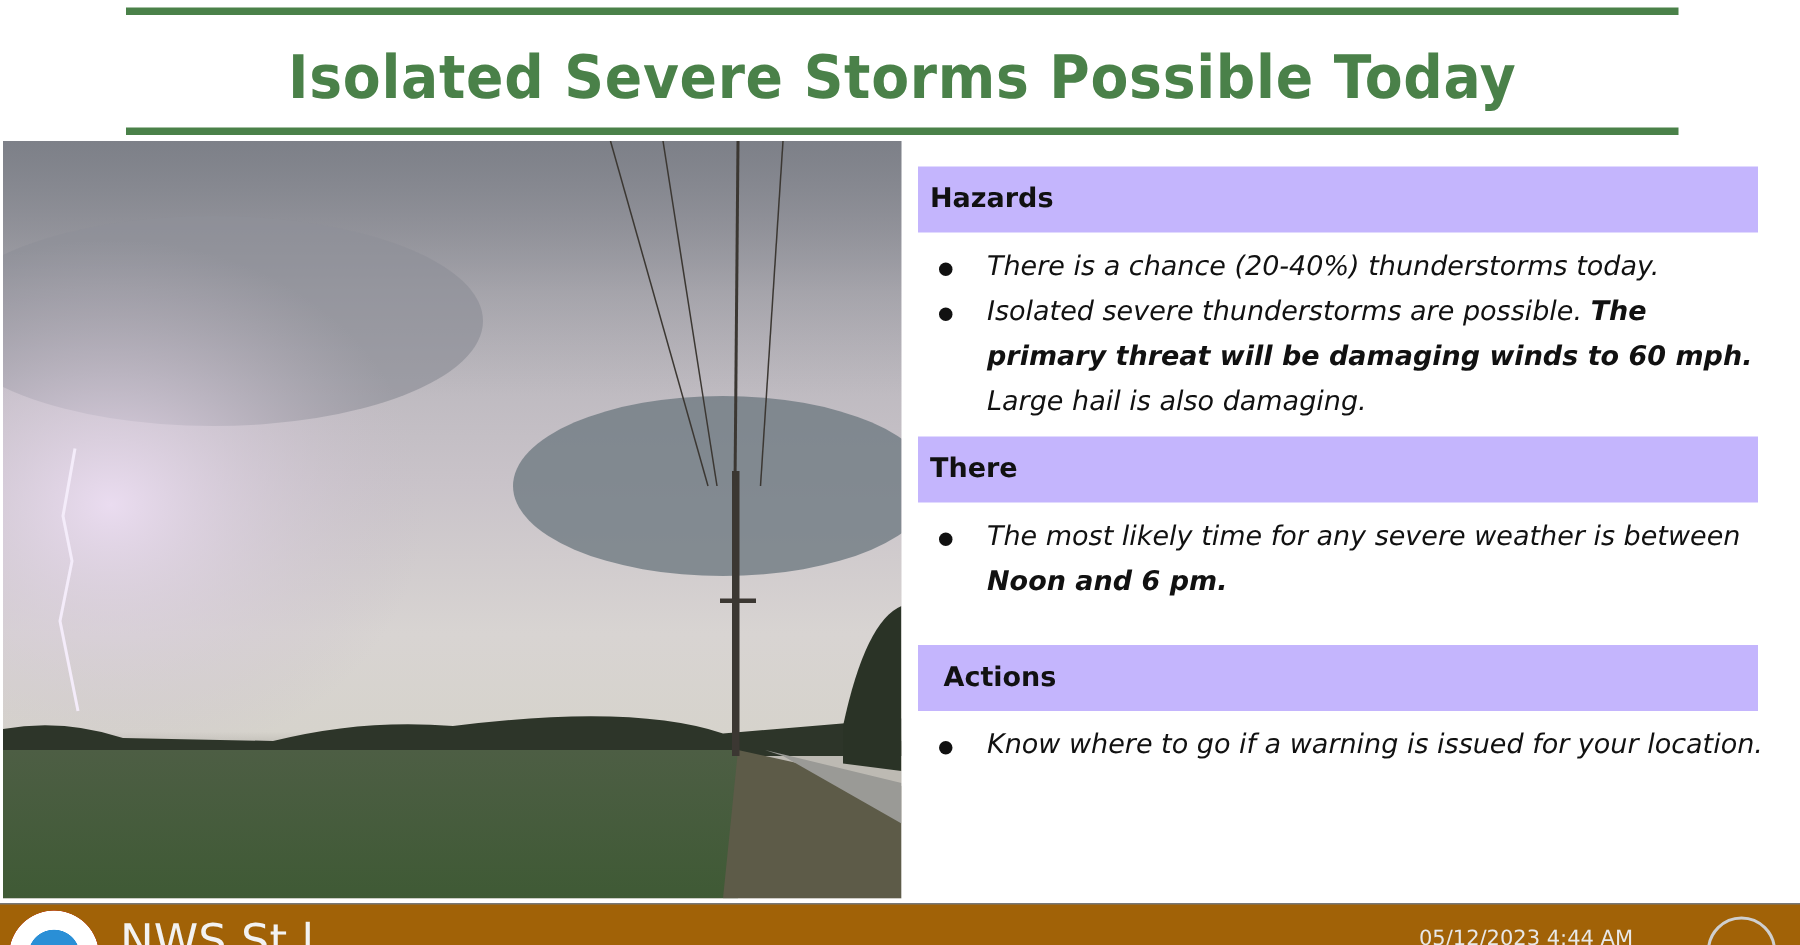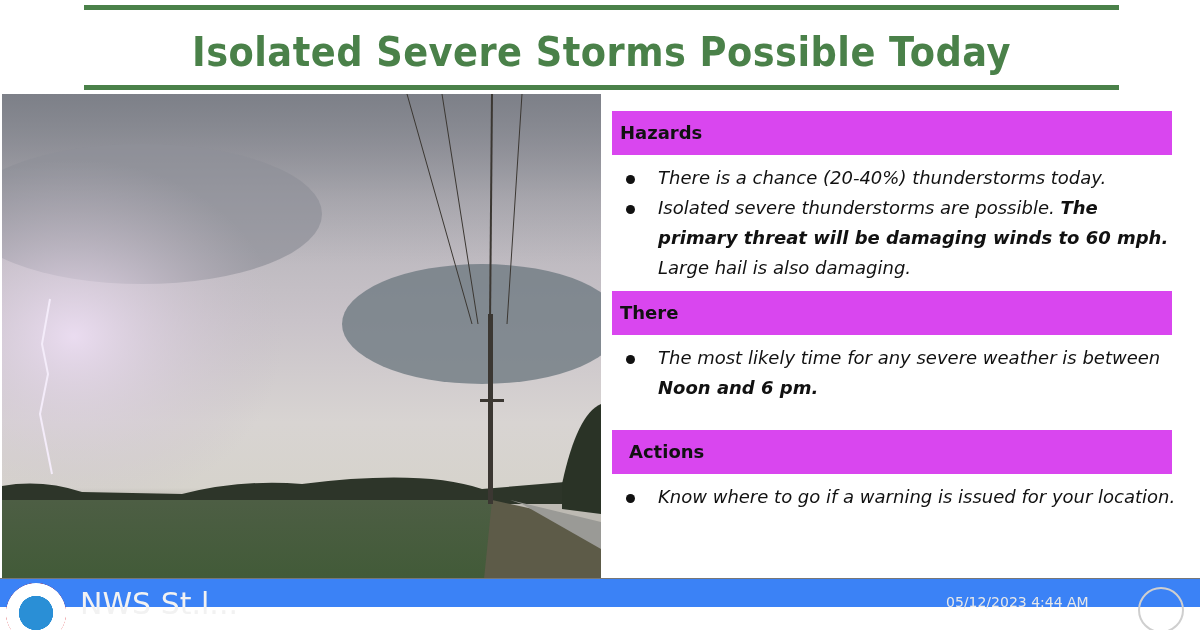--- a/index.html
+++ b/index.html
@@ -18,33 +18,33 @@
     letter-spacing: 0.5px;
     transform: scaleX(0.92); transform-origin: center;
   }
   .photo {
     position: absolute; left: 2px; top: 94px; width: 599px; height: 505px; overflow: hidden;
     background: linear-gradient(180deg, #8a8d95 0%, #b4b2b8 20%, #c9c3c9 45%, #d8d4d2 65%, #d6d3cc 78%, #bdbab3 80%);
   }
   .photo svg { position: absolute; left: 0; top: 0; }
   .section-head {
     position: absolute; left: 612px; width: 560px; height: 44px;
-    background: #d946ef; color: #111; font-weight: bold; font-size: 18px;
+    background: #c4b5fd; color: #111; font-weight: bold; font-size: 18px;
     line-height: 44px; padding-left: 8px; box-sizing: border-box;
   }
   .bullets { position: absolute; left: 622px; width: 560px; margin: 0; padding: 0; list-style: none; font-style: italic; }
   .bullets li {
     position: relative; padding-left: 36px; font-size: 18px; line-height: 30px; color: #111;
   }
   .bullets li .dot {
     position: absolute; left: 4px; top: 12px; width: 9px; height: 9px; border-radius: 50%; background: #111;
   }
   .bullets b { font-weight: bold; }
   .footer {
-    position: absolute; left: 0; top: 578px; width: 1200px; height: 28px; background: #3b82f6;
+    position: absolute; left: 0; top: 602px; width: 1200px; height: 28px; background: #a16207;
     border-top: 1px solid #777;
   }
   .footer .logo {
     position: absolute; left: 6px; top: 4px; width: 60px; height: 60px; border-radius: 50%;
     background: radial-gradient(circle at 50% 50%, #2a8fd6 0 40%, #ffffff 41% 70%, #d8242b 71% 100%);
   }
   .footer .org {
     position: absolute; left: 80px; top: 10px; color: #f2f2f2; font-size: 30px; line-height: 30px;
   }
   .footer .stamp {

